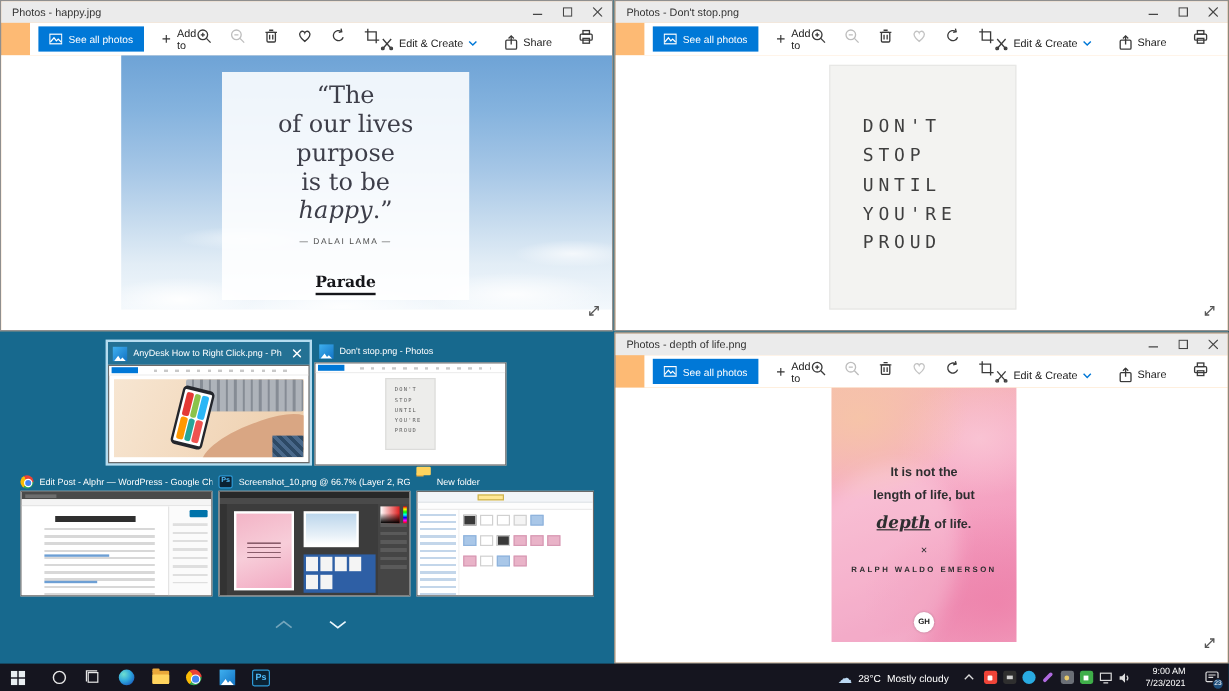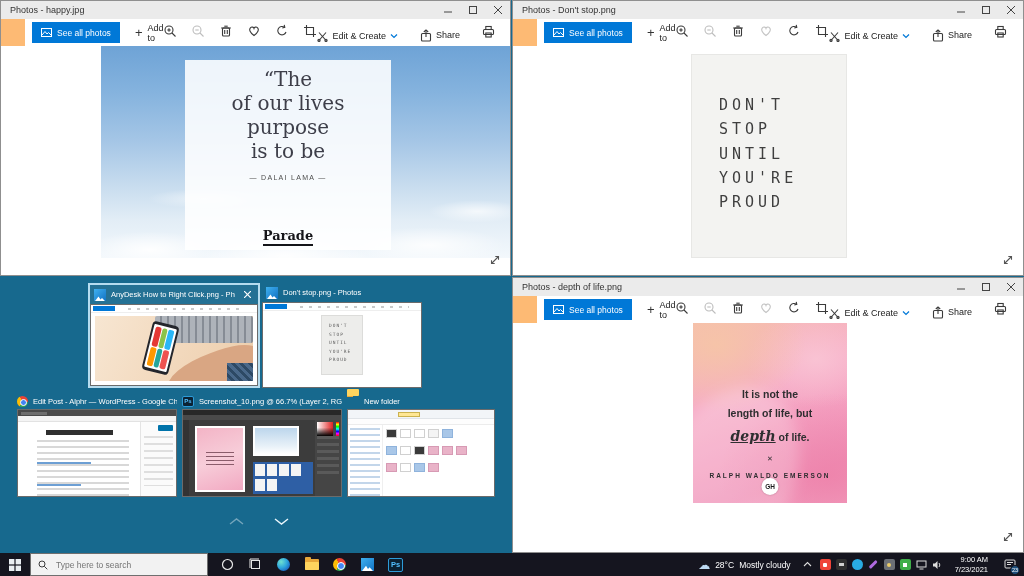--- a/index.html
+++ b/index.html
@@ -47,21 +47,21 @@
           font-weight:bold;font-size:13px;color:#16161a;}
   .qbrand span{border-bottom:2px solid #16161a;padding-bottom:1px;}
 
   
   .dcard{position:absolute;left:178px;top:8px;width:156px;height:204px;background:#f3f3f1;
          border:1px solid #e7e7e5;padding:38px 0 0 27px;}
   .dline{font-family:"DejaVu Sans Mono",monospace;font-size:15px;letter-spacing:4px;
          line-height:1.62;color:#3f3f3f;}
 
   
-  .pink{position:absolute;left:180px;top:0;width:154px;height:180px;overflow:hidden;
+  .pink{position:absolute;left:180px;top:0;width:154px;height:212px;overflow:hidden;
     background:
       radial-gradient(120px 90px at 15% 12%, rgba(246,197,167,.9), rgba(246,197,167,0) 75%),
       radial-gradient(150px 110px at 90% 85%, rgba(238,130,170,.85), rgba(238,130,170,0) 75%),
       radial-gradient(100px 70px at 80% 20%, rgba(250,200,215,.8), rgba(250,200,215,0) 70%),
       linear-gradient(160deg,#f5bdae 0%,#f6abc6 38%,#f49fc0 60%,#ef92b8 82%,#f2a6c4 100%);}
   .petal{position:absolute;left:-30px;top:60px;width:130px;height:190px;background:rgba(255,255,255,.22);
          border-radius:50%;transform:rotate(24deg);filter:blur(7px);}
   .pq{position:absolute;left:0;right:0;top:62px;text-align:center;color:#2e2e30;}
   .pq .l{font-size:10.5px;font-weight:bold;line-height:1.85;}
   .pq .script{font-family:"DejaVu Serif",serif;font-style:italic;font-size:14px;font-weight:bold;text-decoration:underline;}
@@ -302,20 +302,21 @@
         <span class="morebtn">···</span>
       </span>
     </div>
     <div class="content">
       <div class="sky">
         <div class="qcard">
           <div class="qline">“The</div>
           <div class="qline">of our lives</div>
           <div class="qline">purpose</div>
           <div class="qline">is to be</div>
+          <div class="qline"><span class="qital">happy</span><span>.”</span></div>
           <div class="qattr">— DALAI LAMA —</div>
           <div class="qbrand"><span>Parade</span></div>
         </div>
       </div>
       <span class="expandbtn"><svg width="12" height="12" viewBox="0 0 12 12" fill="none" stroke="#555" stroke-width="1.1">
             <line x1="2.5" y1="9.5" x2="9.5" y2="2.5"></line>
             <polyline points="6.3,2.5 9.5,2.5 9.5,5.7"></polyline>
             <polyline points="2.5,6.3 2.5,9.5 5.7,9.5"></polyline>
           </svg></span>
     </div>
@@ -715,27 +716,20 @@
 
   <div class="taskbar">
     <span class="startbtn">
       <svg width="12" height="12" viewBox="0 0 12 12">
           <rect x="0" y="0" width="5.4" height="5.4" fill="#e9eef2"></rect>
           <rect x="6.6" y="0" width="5.4" height="5.4" fill="#e9eef2"></rect>
           <rect x="0" y="6.6" width="5.4" height="5.4" fill="#e9eef2"></rect>
           <rect x="6.6" y="6.6" width="5.4" height="5.4" fill="#e9eef2"></rect>
         </svg>
     </span>
-    <span class="searchbox">
-      <svg width="10" height="10" viewBox="0 0 10 10" fill="none" stroke="#3c3c3c" stroke-width="1">
-          <circle cx="4" cy="4" r="3"></circle>
-          <line x1="6.3" y1="6.3" x2="9.3" y2="9.3"></line>
-        </svg>
-      <input placeholder="Type here to search" style="">
-    </span>
     <span class="tbicons">
       <span class="tbico">
           <svg width="13" height="13" viewBox="0 0 13 13" fill="none" stroke="#e8e8e8" stroke-width="1.2">
             <circle cx="6.5" cy="6.5" r="5"></circle>
           </svg>
         </span>
       <span class="tbico">
           <svg width="13" height="13" viewBox="0 0 13 13" fill="none" stroke="#e8e8e8" stroke-width="1">
             <rect x="2.5" y="2.5" width="8" height="8"></rect>
             <polyline points="1,10 1,1 10,1"></polyline>

